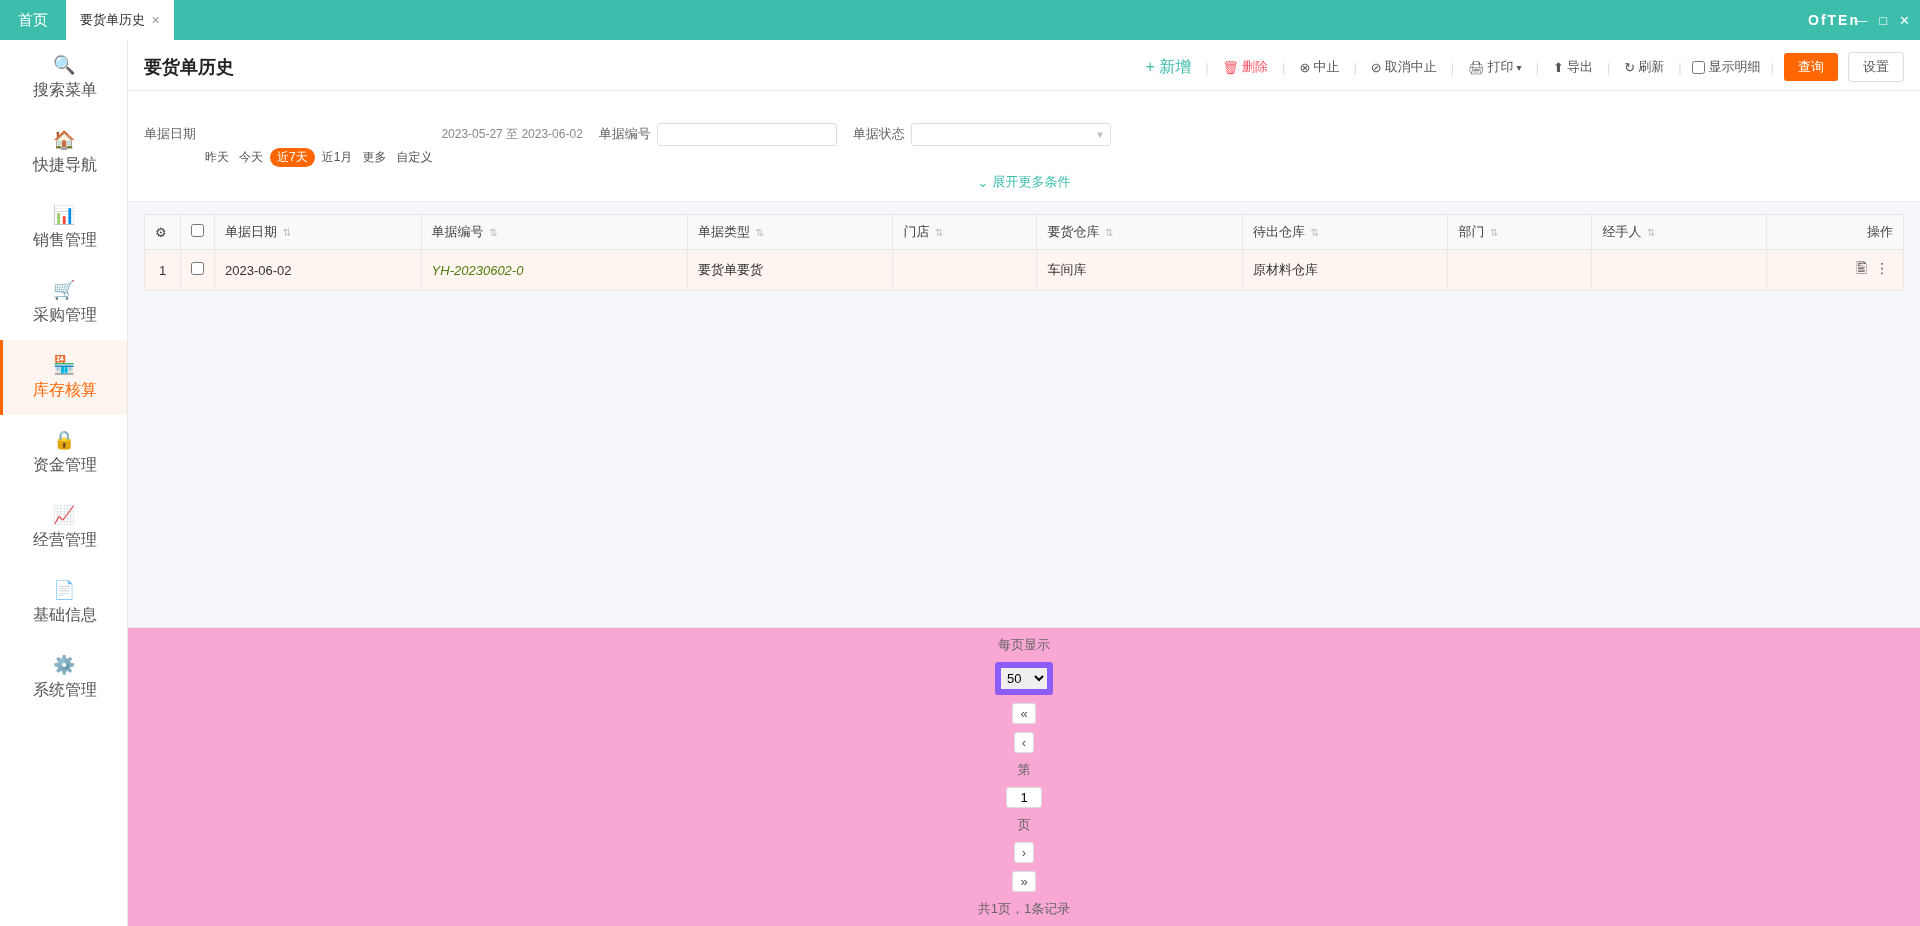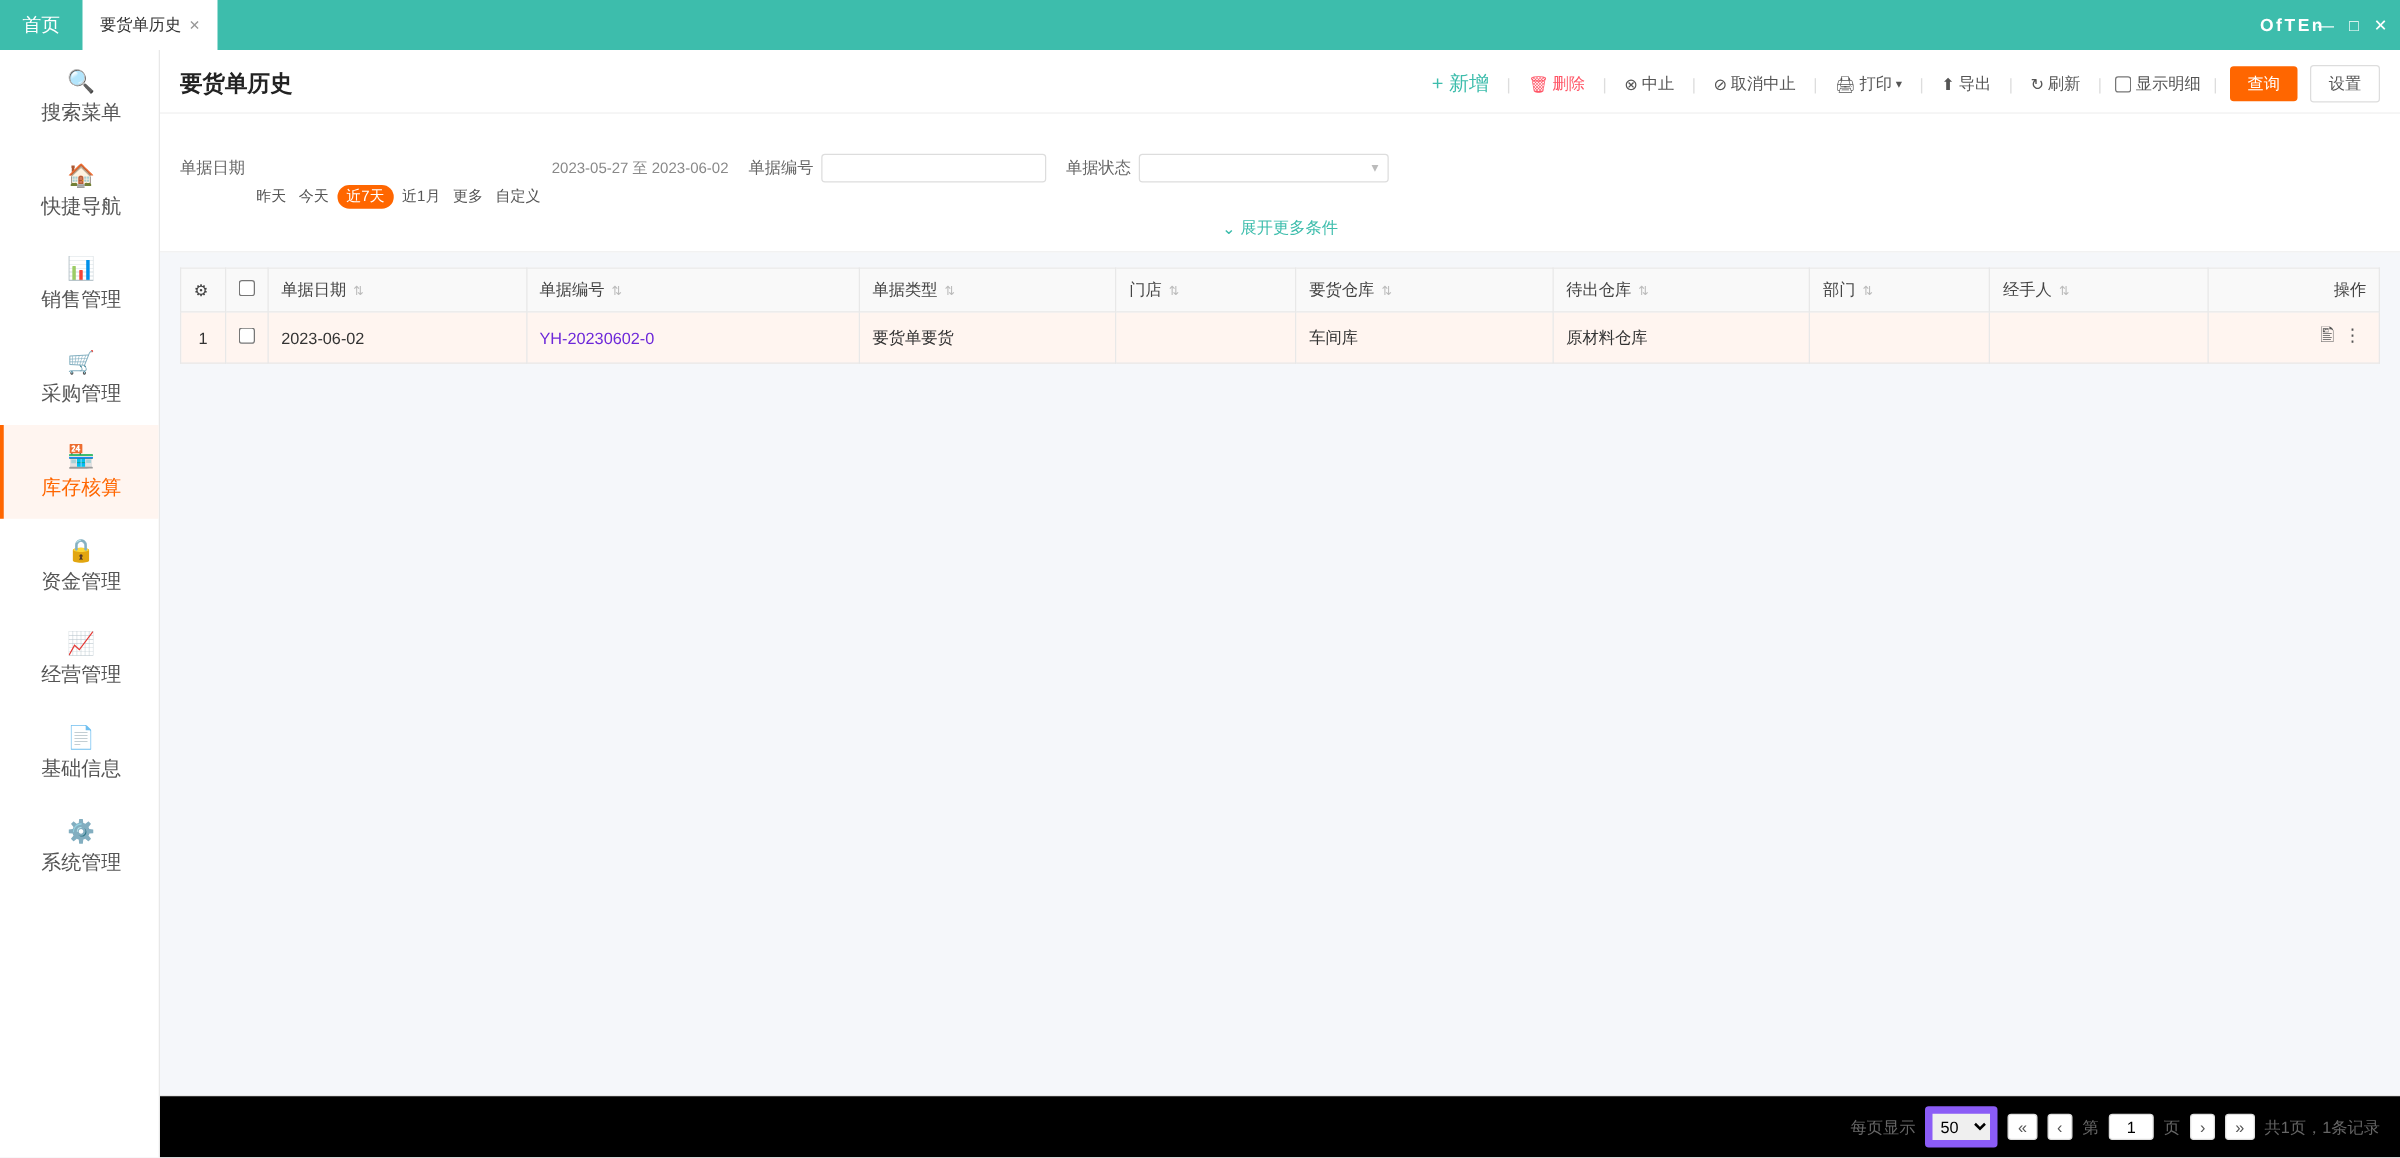--- a/index.html
+++ b/index.html
@@ -273,46 +273,47 @@
     .data-table td {
       border: 1px solid #e8e8e8;
       padding: 8px 10px;
       color: #333;
       font-size: 13px;
       background: #fff;
     }
     .data-table tr.highlighted td {
       background: #fff5f0;
     }
-    .link-text { color: #6d28d9; cursor: pointer; text-decoration: none; }
+    .link-text { color: #4d7c0f; cursor: pointer; text-decoration: none; font-style: italic; }
     .sort-icon { color: #bbb; font-size: 10px; margin-left: 2px; }
     .action-icon { cursor: pointer; color: #555; margin-right: 4px; font-size: 14px; }
 
     
     .footer-summary {
       background: #fffaf5;
       border-top: 1px solid #e8e8e8;
       padding: 8px 16px;
       font-size: 13px;
       color: #555;
       display: flex;
       align-items: center;
       flex-shrink: 0;
     }
 
     
     .pagination-bar {
-      background: #000000;
+      background: #f9a8d4;
       border-top: 1px solid #e8e8e8;
       padding: 8px 16px;
       display: flex;
       align-items: center;
       justify-content: flex-end;
       gap: 8px;
       flex-shrink: 0;
+      flex-direction: column;
     }
     .pagination-bar .pg-label { color: #666; font-size: 13px; }
     .pg-select {
       border: 6px solid #8b5cf6;
       border-radius: 3px;
       padding: 2px 2px;
       font-size: 13px;
     }
     .pg-btn {
       border: 1px solid #ddd;

